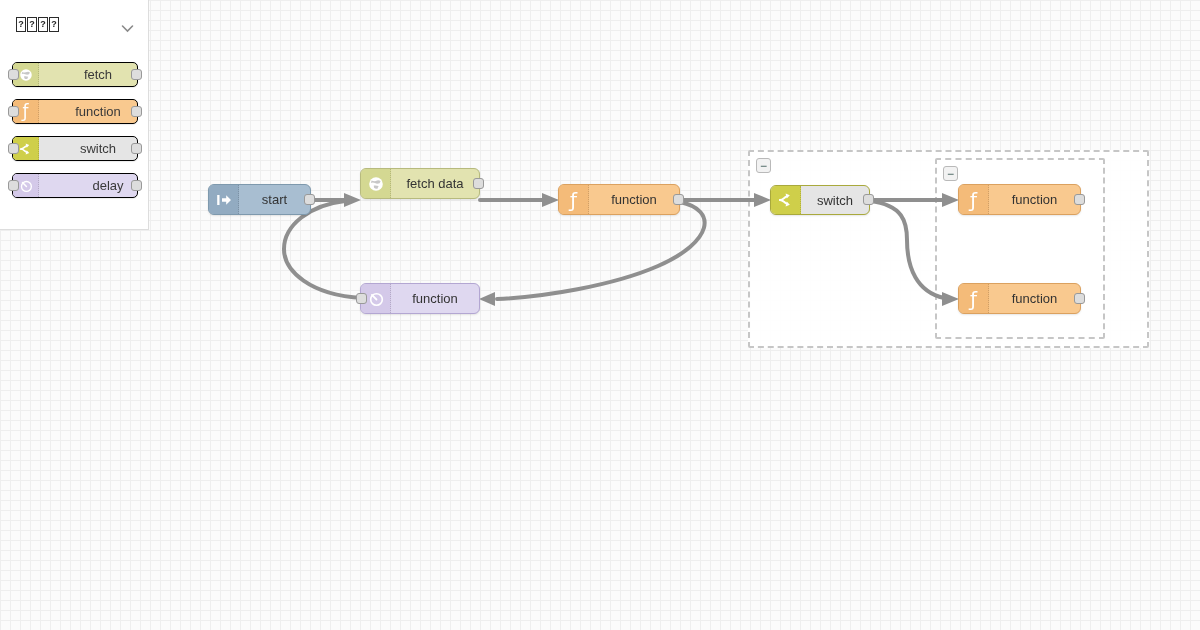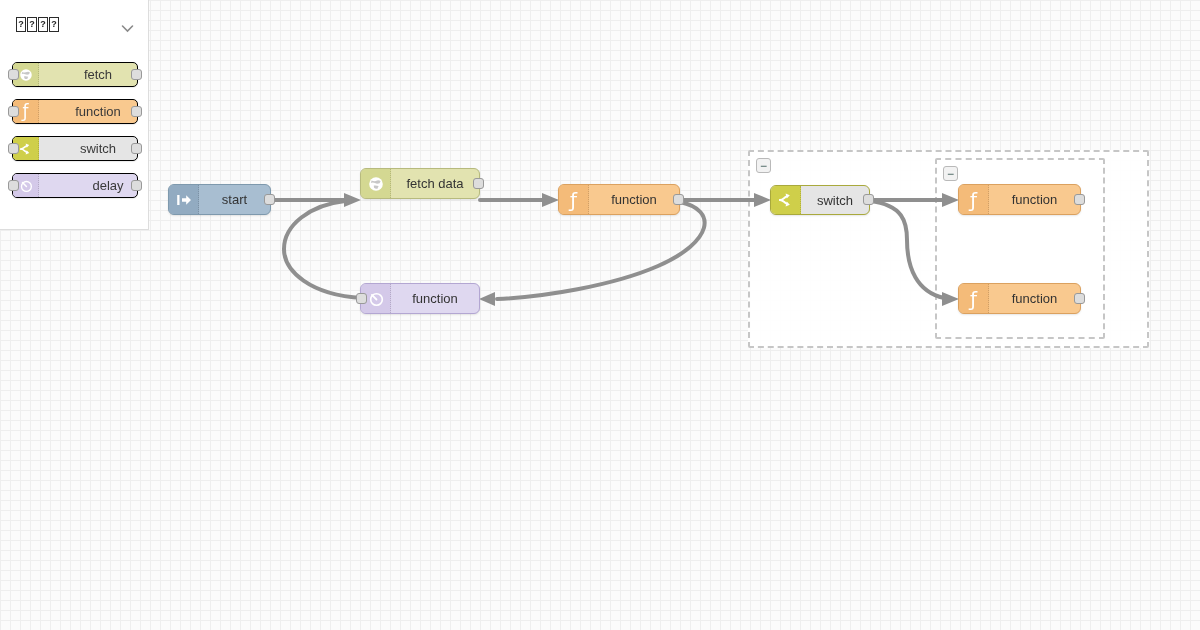--- a/index.html
+++ b/index.html
@@ -46,21 +46,21 @@
     border-right:1px dotted rgba(0,0,0,0.15); border-radius:5px 0 0 5px; flex:none;
   }
   .nlabel { flex:1; text-align:center; font-size:13px; color:#333; white-space:nowrap; }
   .port {
     position:absolute; width:11px; height:11px; top:9px;
     background:#dddddd; border:1px solid #999; border-radius:3px; cursor:crosshair;
   }
   .port.right { right:-5px; } .port.left { left:-5px; }
   .fglyph { color:#fff; font-size:20px; line-height:1; font-family:"DejaVu Sans",sans-serif; }
 
-  .t-start    { background:#a8bed1; border-color:#7e99ad; }
+  .t-start    { background:#a8bed1; border-color:#7e99ad;margin-left:40px; }
   .t-start    .nicon { background:#92abc1; }
   .t-fetch    { background:#e2e3b0; border-color:#b7ba7e; }
   .t-fetch    .nicon { background:#d4d892; }
   .t-function { background:#f9c98f; border-color:#dba15f; }
   .t-function .nicon { background:#f4bb79; }
   .t-switch   { background:#e5e5e5; border-color:#a9a93c; }
   .t-switch   .nicon { background:#cfcf4a; }
   .t-delay    { background:#dfd8f0; border-color:#b3a6d2; }
   .t-delay    .nicon { background:#d4c9e9; }
 

